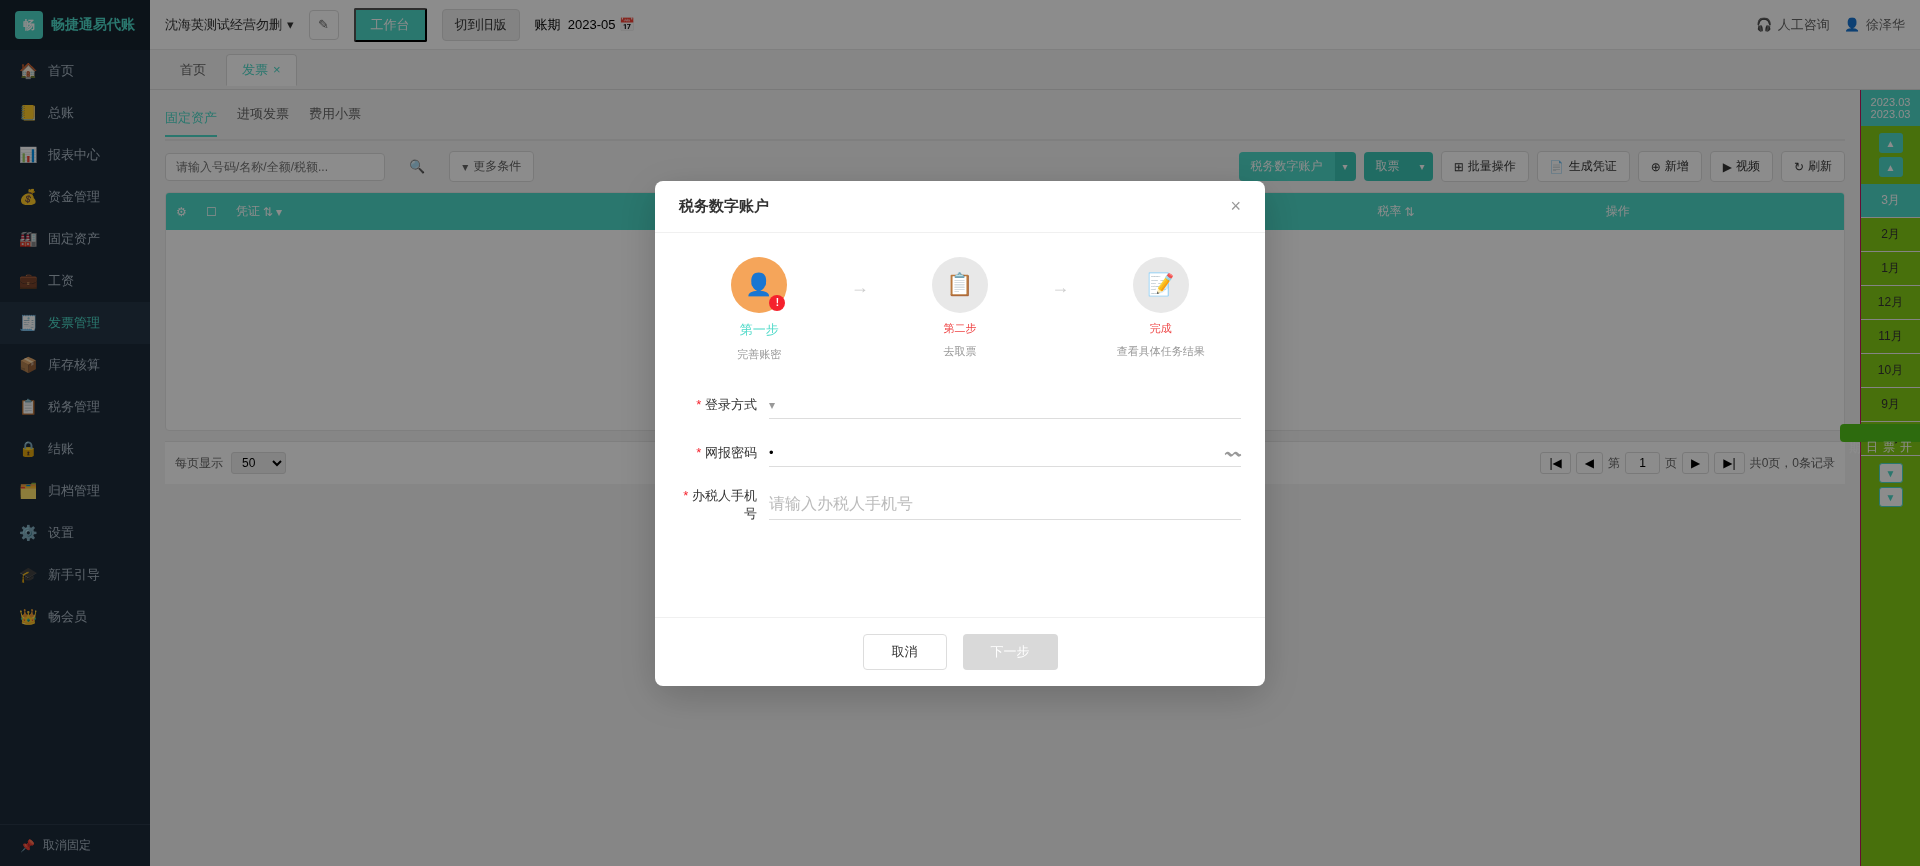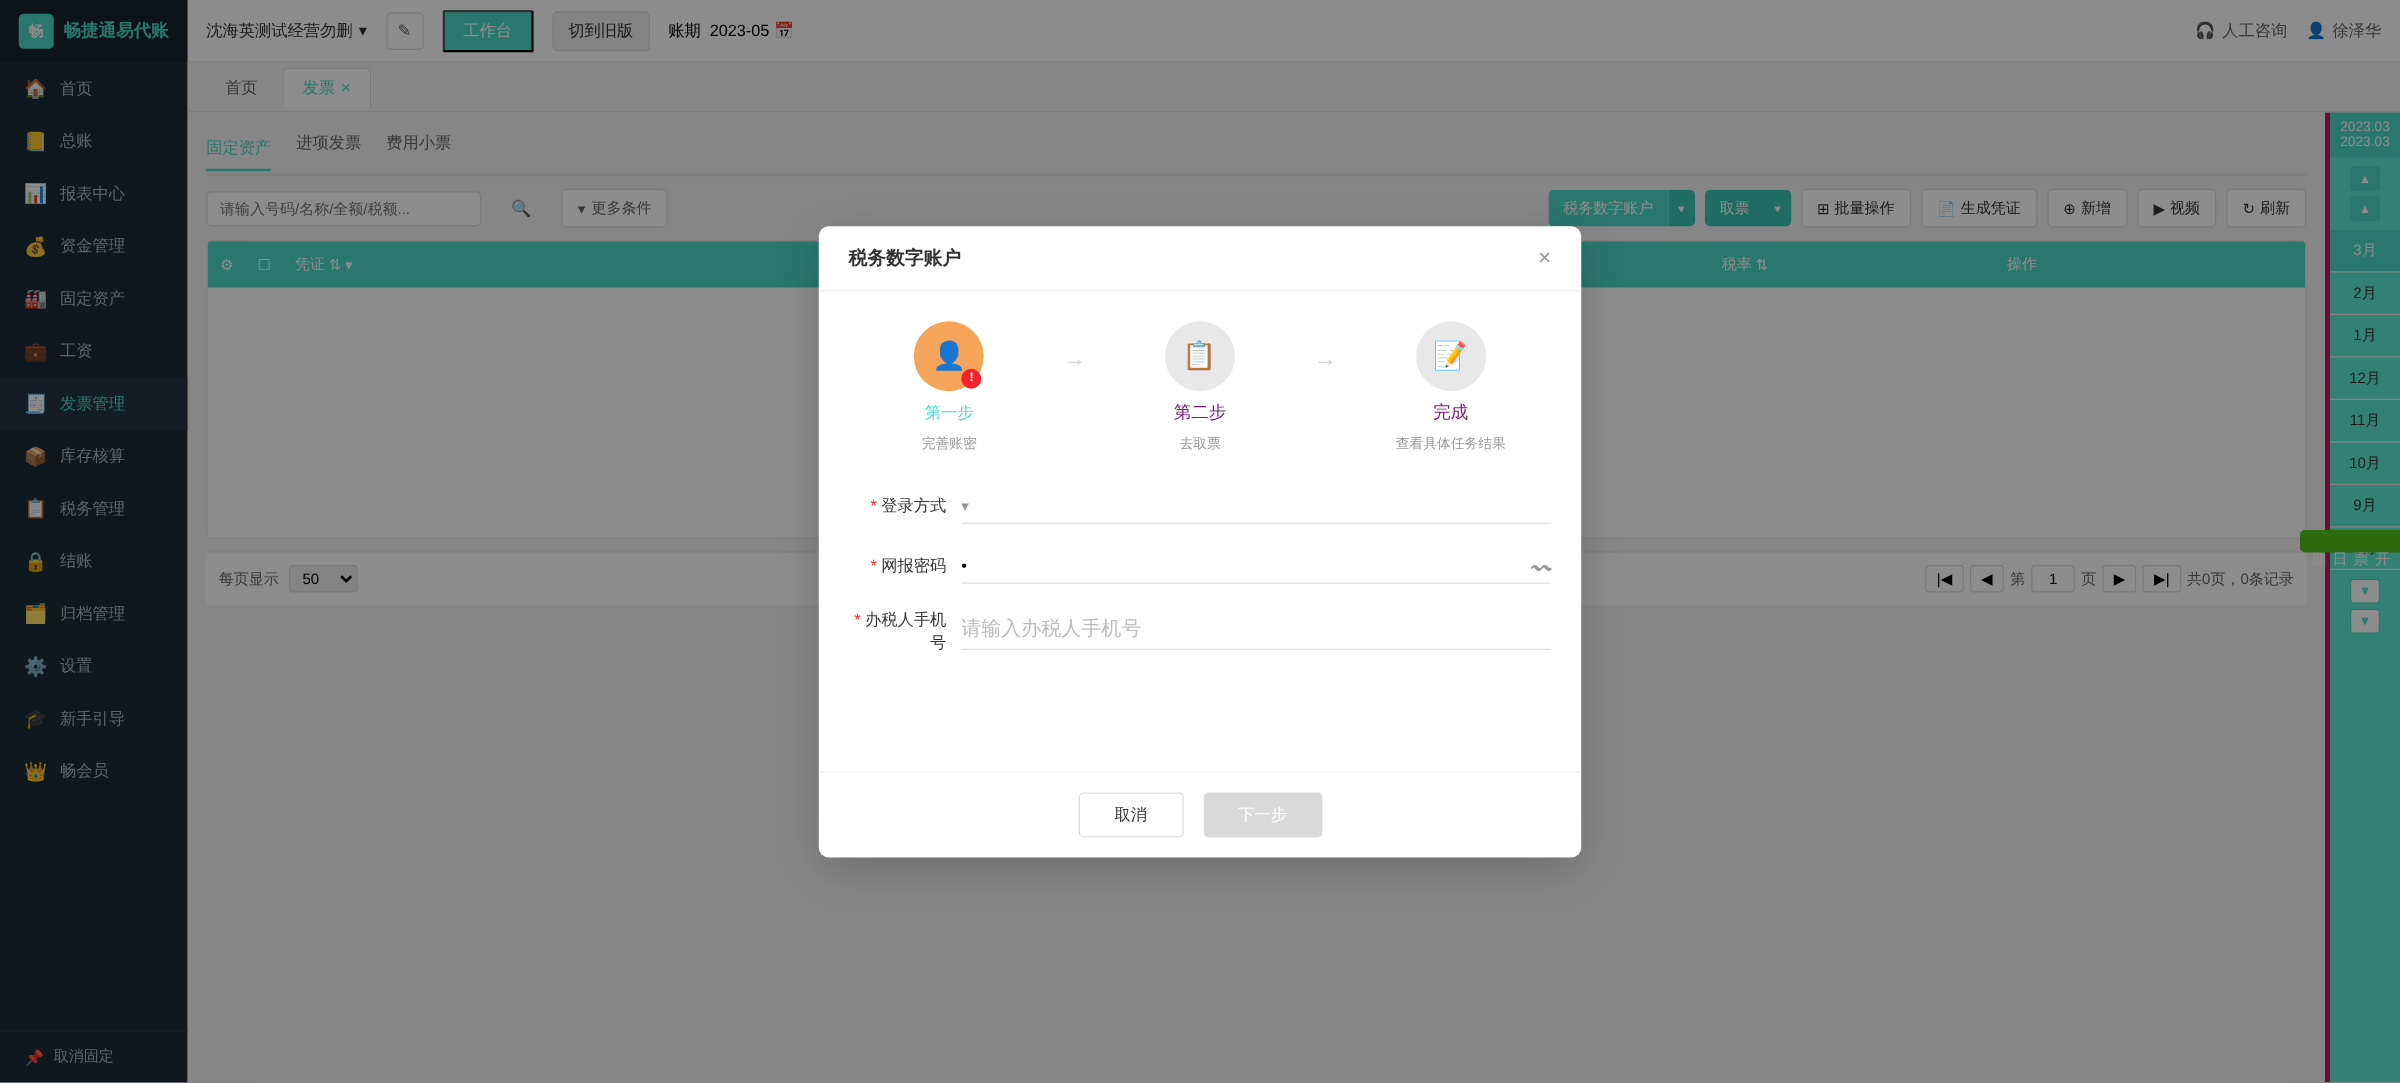--- a/index.html
+++ b/index.html
@@ -74,21 +74,21 @@
     .page-btn { border: 1px solid #ddd; border-radius: 3px; padding: 3px 8px; cursor: pointer; background: #fff; font-size: 12px; }
     .page-input { border: 1px solid #ddd; border-radius: 3px; width: 35px; text-align: center; padding: 3px; font-size: 12px; }
 
     
     .footer { height: 35px; background: #fff; border-top: 1px solid #ddd; display: flex; align-items: center; padding: 0 15px; font-size: 12px; color: #666; gap: 15px; }
     .footer-right { margin-left: auto; display: flex; gap: 15px; }
     .footer-link { color: #4dd9c8; cursor: pointer; }
 
     
     .period-panel {
-      width: 60px; min-width: 60px; background: #5eead4; border-left: 4px solid #be185d; display: flex; flex-direction: column; height: 100%;
+      width: 60px; min-width: 60px; background: #84cc16; border-left: 1px solid #be185d; display: flex; flex-direction: column; height: 100%;
     }
     .period-header { background: #4dd9c8; color: #fff; text-align: center; padding: 6px 4px; font-size: 11px; cursor: pointer; }
     .period-item { padding: 8px 4px; text-align: center; font-size: 12px; color: #333; cursor: pointer; border-bottom: 1px solid #f0f0f0; }
     .period-item.active { background: #4dd9c8; color: #fff; }
     .period-arrow { width: 24px; height: 20px; background: #4dd9c8; border: none; border-radius: 3px; color: #fff; cursor: pointer; font-size: 10px; margin: 2px; display: flex; align-items: center; justify-content: center; }
     .period-arrow-outline { width: 24px; height: 20px; border: 1px solid #4dd9c8; border-radius: 3px; color: #4dd9c8; cursor: pointer; font-size: 10px; margin: 2px; background: #fff; display: flex; align-items: center; justify-content: center; }
 
     
     .overlay {
       position: fixed; top: 0; left: 0; width: 1920px; height: 866px; background: rgba(0,0,0,0.45); z-index: 100; display: flex; align-items: center; justify-content: center;
@@ -106,21 +106,21 @@
     .dialog-body { padding: 24px; }
 
     
     .steps { display: flex; align-items: flex-start; justify-content: center; margin-bottom: 30px; gap: 0; }
     .step { display: flex; flex-direction: column; align-items: center; gap: 8px; flex: 1; }
     .step-icon-wrap { width: 56px; height: 56px; border-radius: 50%; display: flex; align-items: center; justify-content: center; position: relative; }
     .step-icon-active { background: #f5a55a; }
     .step-icon-inactive { background: #e8e8e8; }
     .step-error-badge { position: absolute; bottom: 2px; right: 2px; width: 16px; height: 16px; background: #f5222d; border-radius: 50%; color: #fff; font-size: 10px; display: flex; align-items: center; justify-content: center; font-weight: bold; }
     .step-label { font-size: 13px; color: #4dd9c8; font-weight: 500; }
-    .step-label-inactive { font-size: 14px; color: #701a75; }
+    .step-label-inactive { font-size: 11px; color: #ef4444; }
     .step-desc { font-size: 11px; color: #999; }
     .step-arrow { display: flex; align-items: center; padding-top: 20px; color: #ccc; font-size: 18px; flex: 0 0 40px; justify-content: center; }
 
     
     .form-row { display: flex; align-items: center; margin-bottom: 20px; }
     .form-label { width: 90px; font-size: 13px; color: #333; text-align: right; padding-right: 12px; }
     .form-control { flex: 1; }
     .form-input { width: 100%; border: none; border-bottom: 1px solid #ddd; padding: 6px 0; font-size: 16px; outline: none; background: transparent; color: #333; }
     .form-input::placeholder { color: #bbb; }
     .form-input-wrap { position: relative; display: flex; align-items: center; border-bottom: 1px solid #ddd; }

